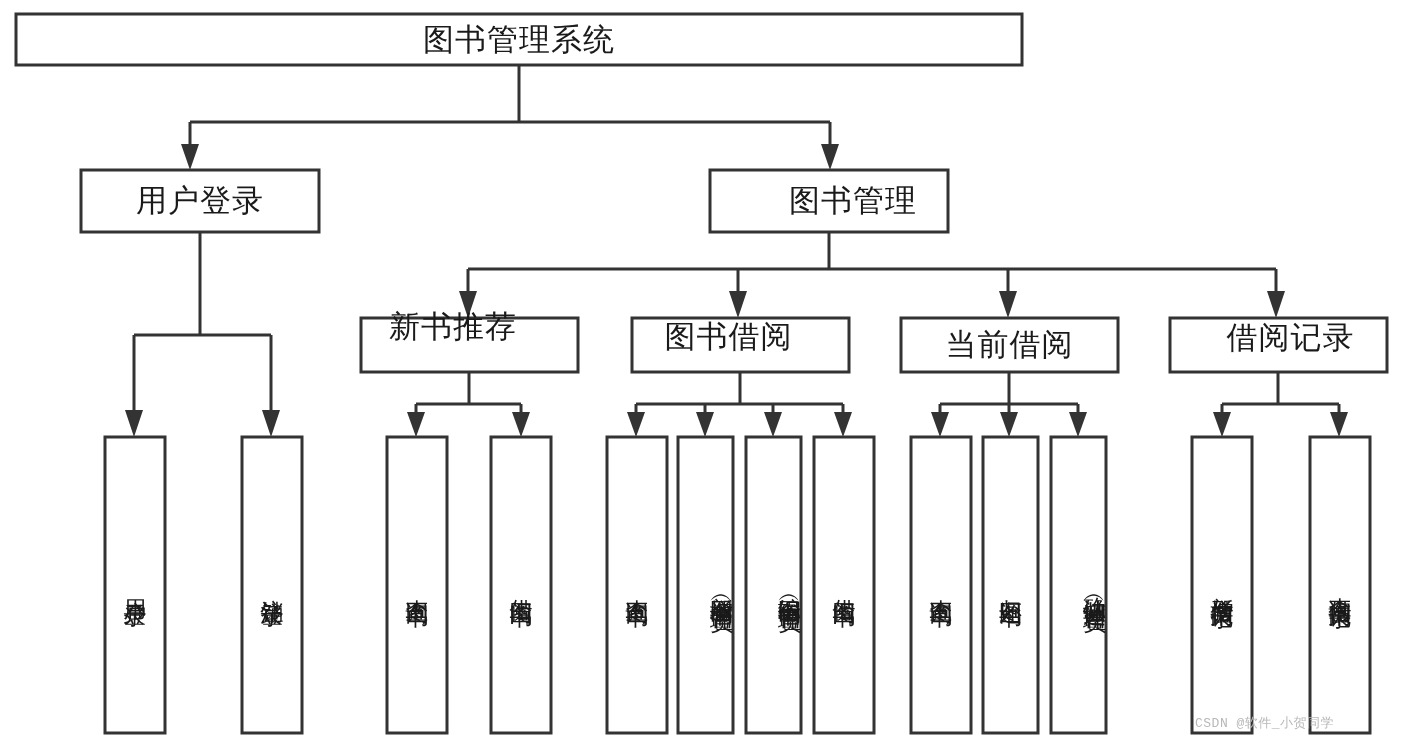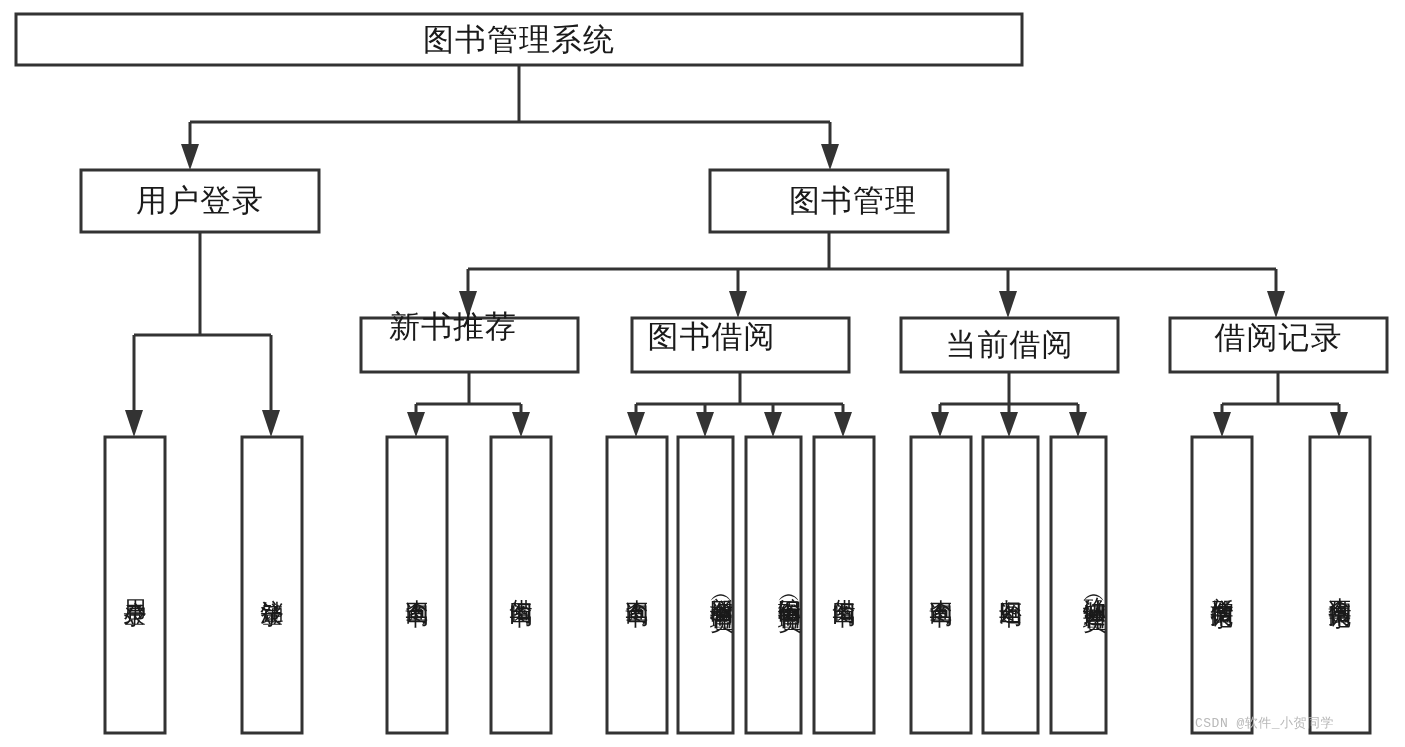--- a/index.html
+++ b/index.html
@@ -179,23 +179,23 @@
     <rect class="node-box" x="1310" y="437" width="60" height="296"></rect>
 
   </svg>
 
   <div class="node-label-h" style="left:16px; top:14px; width:1006px; height:51px;">图书管理系统</div>
 
   <div class="node-label-h" style="left:81px; top:170px; width:238px; height:62px;">用户登录</div>
   <div class="node-label-h" style="left:710px; top:170px; width:238px; height:62px;padding-left:24px;">图书管理</div>
 
   <div class="node-label-h" style="left:361px; top:300px; width:184px; height:54px;">新书推荐</div>
-  <div class="node-label-h" style="left:603px; top:318px; width:217px; height:38px;">图书借阅</div>
+  <div class="node-label-h" style="left:620px; top:318px; width:217px; height:38px;">图书借阅</div>
   <div class="node-label-h" style="left:901px; top:318px; width:217px; height:54px;">当前借阅</div>
-  <div class="node-label-h" style="left:1170px; top:318px; width:217px; height:40px;">借阅记录</div>
+  <div class="node-label-h" style="left:1170px; top:318px; width:217px; height:40px;padding-left:12px;">借阅记录</div>
 
   <div class="node-label-v centered" style="left:105px; top:437px; width:60px; height:296px;">用户登录</div>
   <div class="node-label-v centered" style="left:242px; top:437px; width:60px; height:296px;">注销登录</div>
 
   <div class="node-label-v centered" style="left:387px; top:437px; width:60px; height:296px;">查询图书</div>
   <div class="node-label-v centered" style="left:491px; top:437px; width:60px; height:296px;">借阅图书</div>
 
   <div class="node-label-v centered" style="left:607px; top:437px; width:60px; height:296px;">查询图书</div>
   <div class="node-label-v" style="left:678px; top:443px; width:55px; height:290px;">新增图书（管理员）</div>
   <div class="node-label-v" style="left:746px; top:443px; width:55px; height:290px;">编辑图书（管理员）</div>

